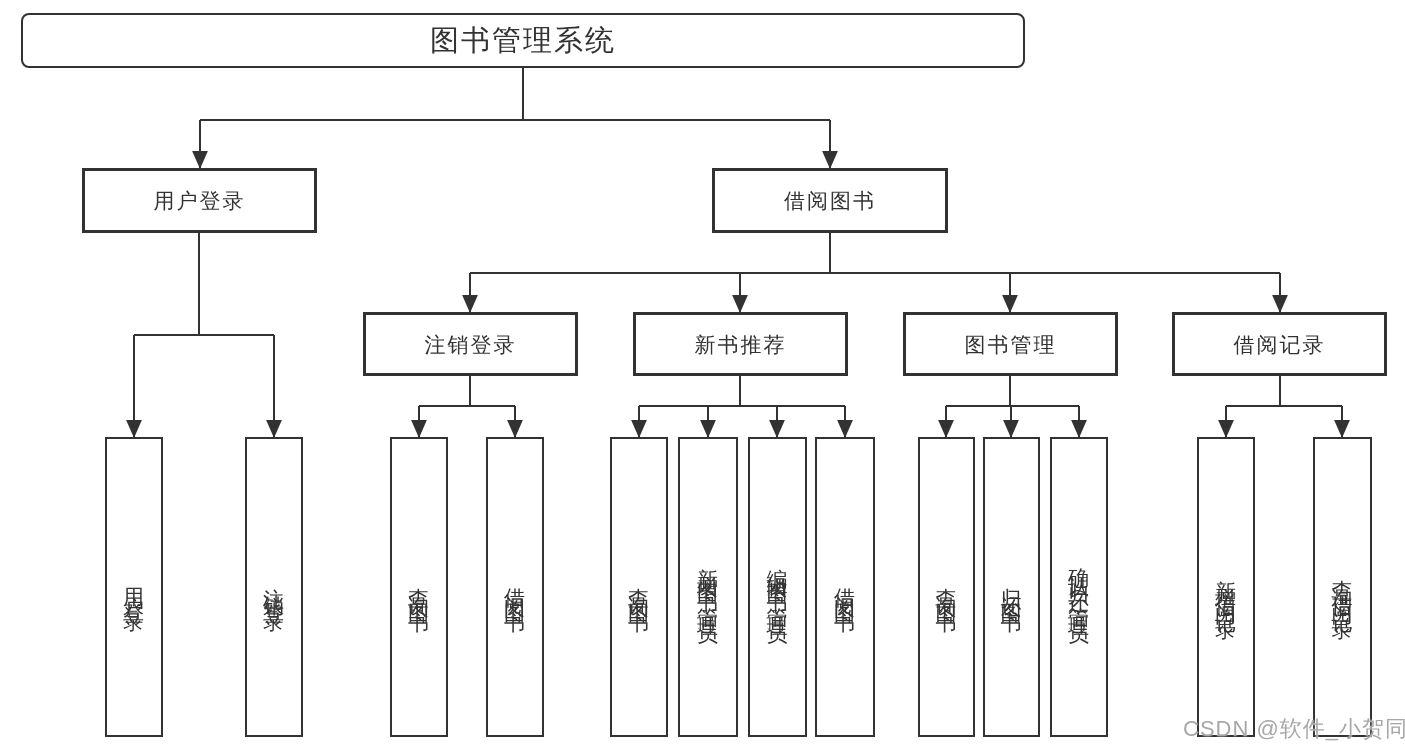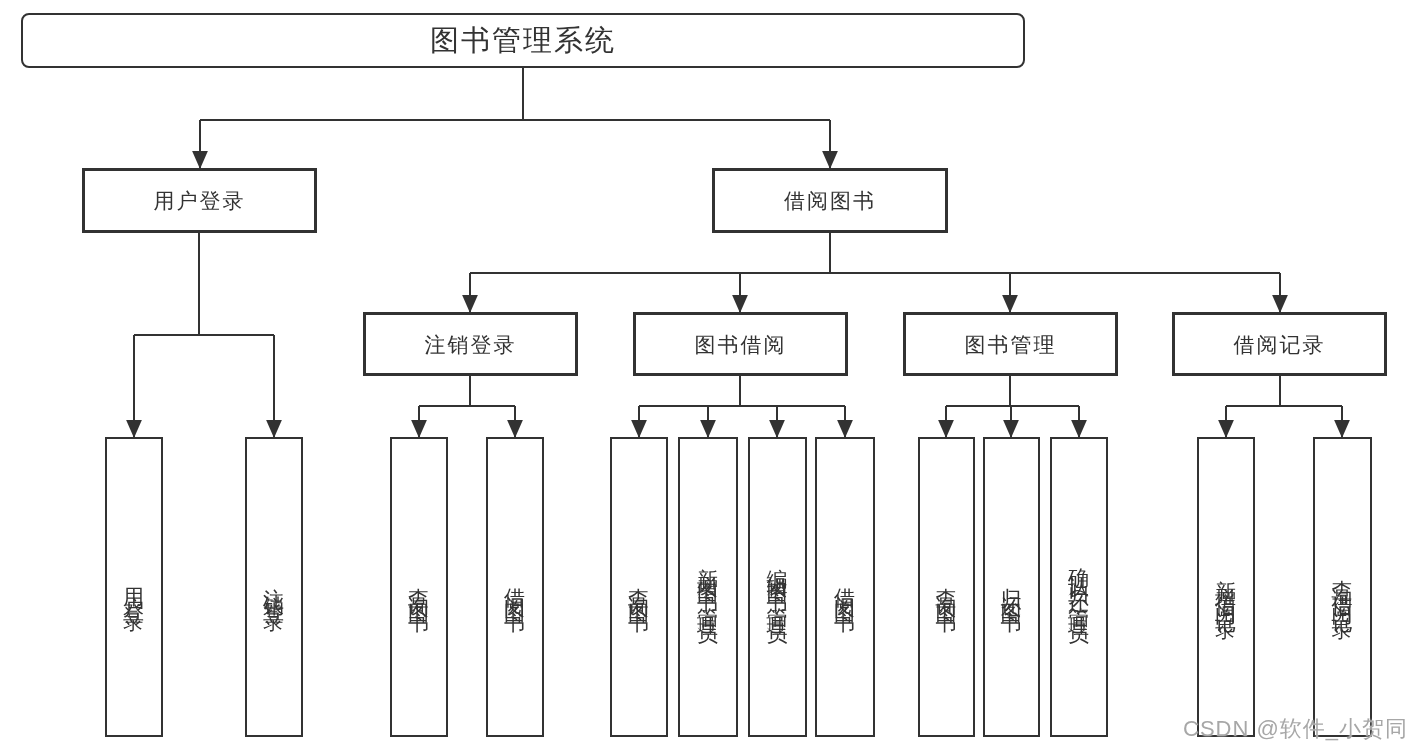--- a/index.html
+++ b/index.html
@@ -118,21 +118,21 @@
     <span>用户登录</span>
   </div>
   <div class="node lvl2" style="left:712px; top:168px; width:236px; height:65px;">
     <span>借阅图书</span>
   </div>
 
   <div class="node lvl3" style="left:363px; top:312px; width:215px; height:64px;">
     <span>注销登录</span>
   </div>
   <div class="node lvl3" style="left:633px; top:312px; width:215px; height:64px;">
-    <span>图书借阅</span>
+    <span>新书推荐</span>
   </div>
   <div class="node lvl3" style="left:903px; top:312px; width:215px; height:64px;">
     <span>图书管理</span>
   </div>
   <div class="node lvl3" style="left:1172px; top:312px; width:215px; height:64px;">
     <span>借阅记录</span>
   </div>
 
   <div class="node leaf" style="left:105px; top:437px; width:58px; height:300px;">
     <span class="vtext">用户登录</span>

